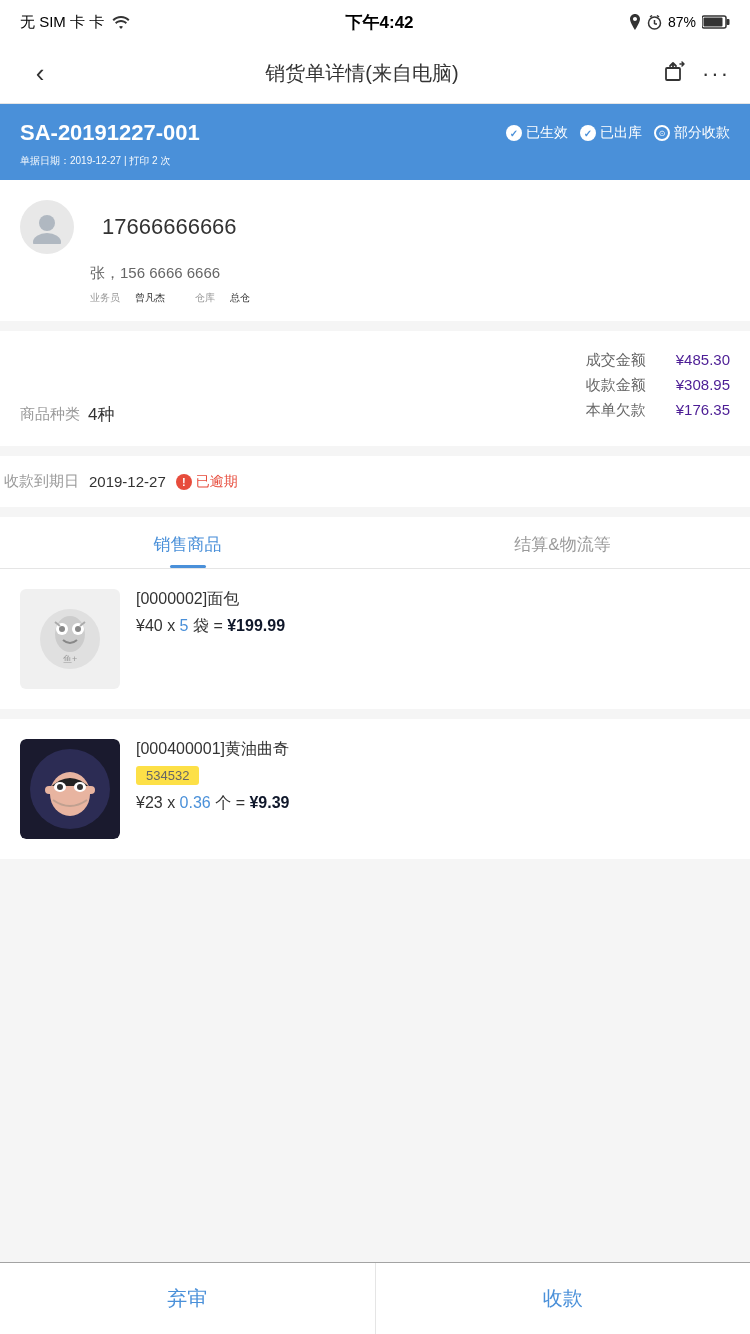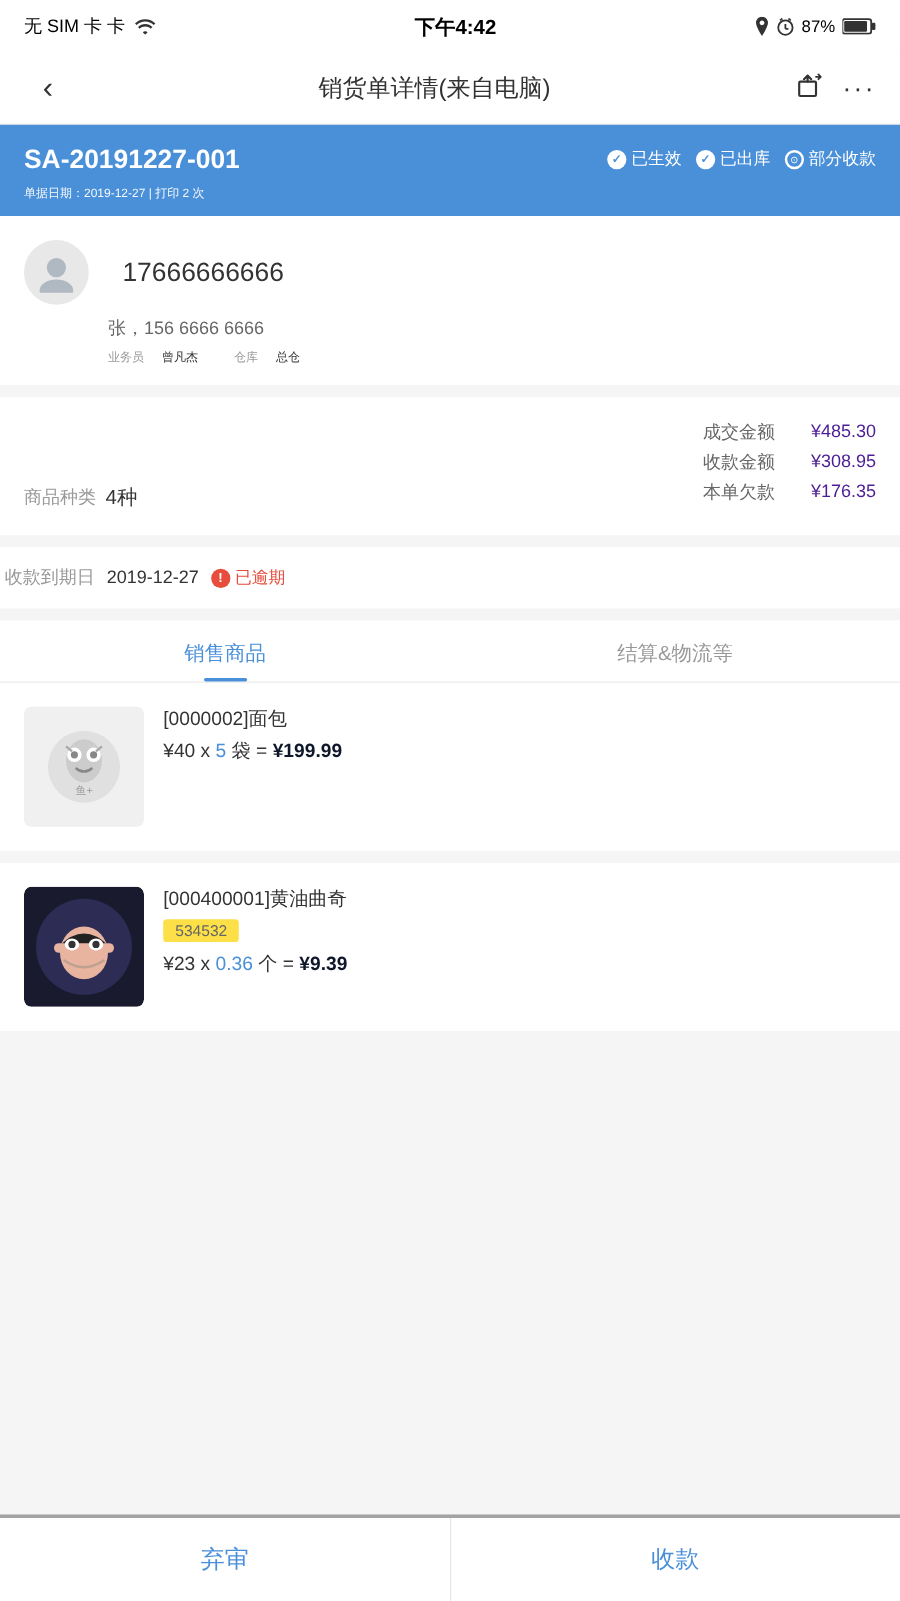--- a/index.html
+++ b/index.html
@@ -279,21 +279,21 @@
     .product-price .total { color: #0f172a; font-weight: 700; }
 
     
     .bottom-bar {
       position: fixed;
       bottom: 0;
       left: 0;
       width: 750px;
       height: 72px;
       background: #fff;
-      border-top: 3px solid #a3a3a3;
+      border-top: 1px solid #a3a3a3;
       display: flex;
       align-items: center;
     }
     .bottom-btn {
       flex: 1;
       height: 100%;
       display: flex;
       align-items: center;
       justify-content: center;
       font-size: 20px;

